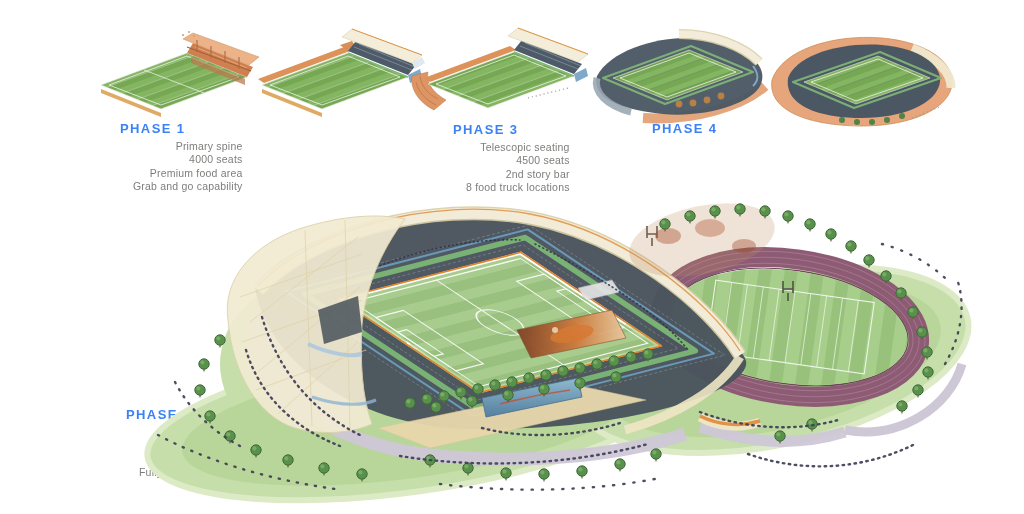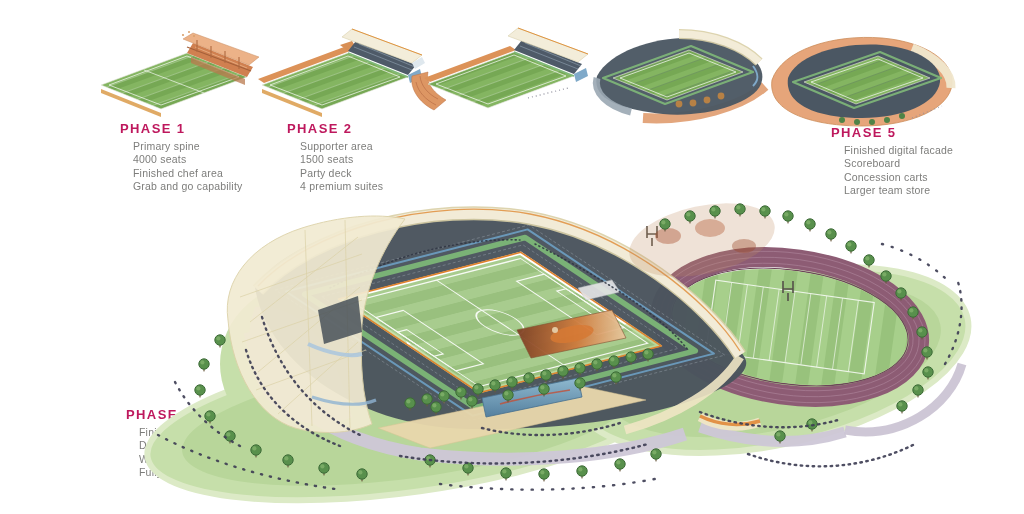--- a/index.html
+++ b/index.html
@@ -4,25 +4,25 @@
 <style>
   html,body{margin:0;padding:0;background:#ffffff;}
   .canvas{
     position:relative;width:1024px;height:514px;background:#ffffff;overflow:hidden;
     font-family:"Liberation Sans", sans-serif;
   }
   .thumb{position:absolute;}
   .phase-note{position:absolute;}
   .phase-title{
     margin:0;font-size:13px;font-weight:600;letter-spacing:1.4px;
-    color:#be185d;
+    color:#3b82f6;
   }
   .phase-items{
     list-style:none;margin:4px 0 0 0;padding:0 0 0 13px;
-    font-size:10.5px;line-height:13.4px;color:#7d7d7b;letter-spacing:.2px;
+    font-size:10.5px;line-height:13.4px;color:#7d7d7b;letter-spacing:.2px;text-align:right;
   }
   svg{display:block;}
 </style>
 </head>
 <body>
 
 <div class="canvas">
 
   <svg width="0" height="0" style="position:absolute" aria-hidden="true">
     <defs>
@@ -149,48 +149,40 @@
         <circle cx="140" cy="88" r="3" fill="#4f8347"></circle>
       <path d="M150,90 L180,78" stroke="#8a8aa0" stroke-width="1.2" stroke-dasharray="1 3" opacity=".7"></path>
     </g>
   </svg>
 
   <div class="phase-note" style="left:120px;top:121px">
     <h3 class="phase-title">PHASE 1</h3>
     <ul class="phase-items">
       <li>Primary spine</li>
       <li>4000 seats</li>
-      <li>Finished chef area</li>
+      <li>Premium food area</li>
       <li>Grab and go capability</li>
     </ul>
   </div>
 
-  <div class="phase-note" style="left:287px;top:121px">
-    <h3 class="phase-title">PHASE 2</h3>
+
+  <div class="phase-note" style="left:453px;top:122px">
+    <h3 class="phase-title">PHASE 3</h3>
     <ul class="phase-items">
-      <li>Supporter area</li>
-      <li>1500 seats</li>
-      <li>Party deck</li>
-      <li>4 premium suites</li>
+      <li>Telescopic seating</li>
+      <li>4500 seats</li>
+      <li>2nd story bar</li>
+      <li>8 food truck locations</li>
     </ul>
   </div>
 
-
   <div class="phase-note" style="left:652px;top:121px">
+    <h3 class="phase-title">PHASE 4</h3>
   </div>
 
-  <div class="phase-note" style="left:831px;top:125px">
-    <h3 class="phase-title">PHASE 5</h3>
-    <ul class="phase-items">
-      <li>Finished digital facade</li>
-      <li>Scoreboard</li>
-      <li>Concession carts</li>
-      <li>Larger team store</li>
-    </ul>
-  </div>
 
   <div class="phase-note" style="left:126px;top:407px">
     <h3 class="phase-title">PHASE 6</h3>
     <ul class="phase-items">
       <li>Finished stadium</li>
       <li>Dual sport capability</li>
       <li>Wrap around facade</li>
       <li>Fully functional support core</li>
     </ul>
   </div>

